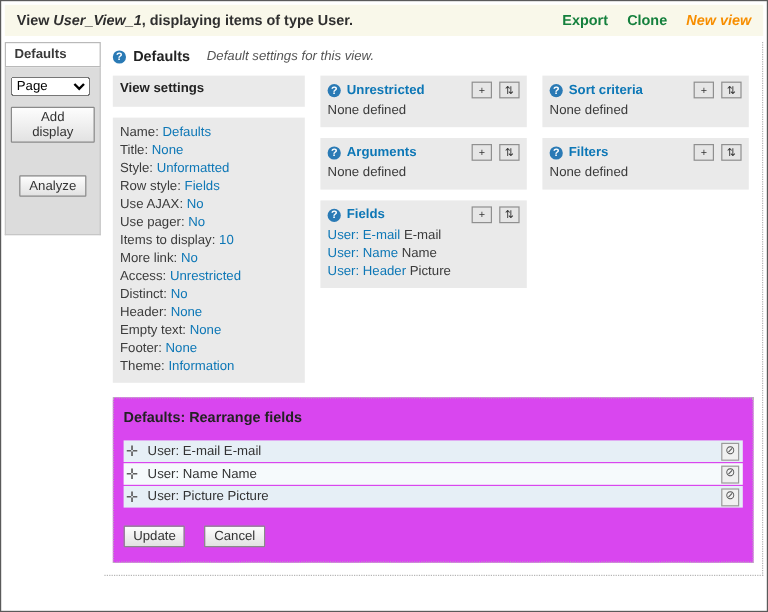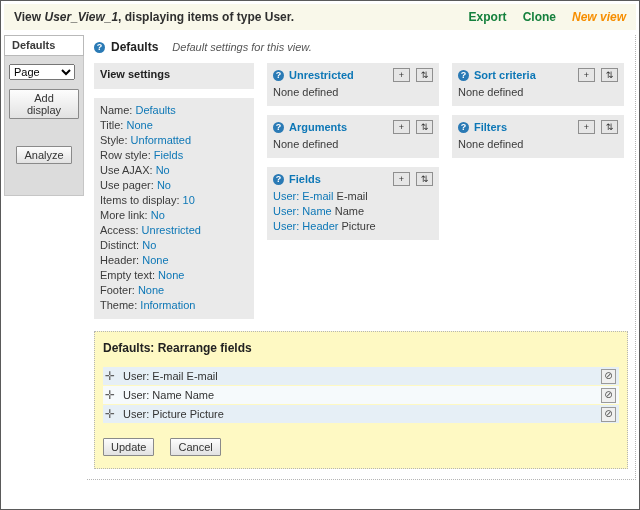--- a/index.html
+++ b/index.html
@@ -39,21 +39,21 @@
   .box .bh .btitle{font-weight:bold;color:#222;}
   .box .bh a.btitle{color:#0d77b6;text-decoration:none;cursor:pointer;}
   .box .spacer{flex:1;}
   .mini{display:inline-block;width:15px;height:12px;border:1px solid #8f8f8f;background:#e6e6e6;font-size:9px;line-height:12px;text-align:center;color:#333;cursor:pointer;}
   .mini + .mini{margin-left:1px;}
   .line{line-height:15px;white-space:nowrap;}
   .line a{color:#0d77b6;text-decoration:none;cursor:pointer;}
   .none{line-height:15px;color:#3b3b3b;}
 
   
-  .rearr{border:1px dotted #b5b5b5;margin-top:3px;padding:9px 8px 12px 8px;background:#fef9c3;}
+  .rearr{border:1px dotted #b5b5b5;margin-top:3px;padding:9px 8px 12px 8px;background:#d946ef;}
   .rearr h3{margin:0 0 12px 0;font-size:12px;color:#222;}
   .rrow{display:flex;align-items:center;height:18px;padding:0 3px 0 2px;}
   .rrow.odd{background:#e6eff6;}
   .rrow.even{background:#f6fafc;}
   .rrow + .rrow{margin-top:1px;}
   .drag{width:18px;color:#5f5f5f;font-weight:bold;font-size:12px;cursor:move;flex-shrink:0;}
   .rlabel{flex:1;color:#333;}
   .rdel{width:13px;height:13px;border:1px solid #9a9a9a;background:#f0f0f0;color:#555;font-size:10px;line-height:12px;text-align:center;cursor:pointer;flex-shrink:0;}
   .form-actions{margin-top:15px;display:flex;gap:16px;}
 </style>

